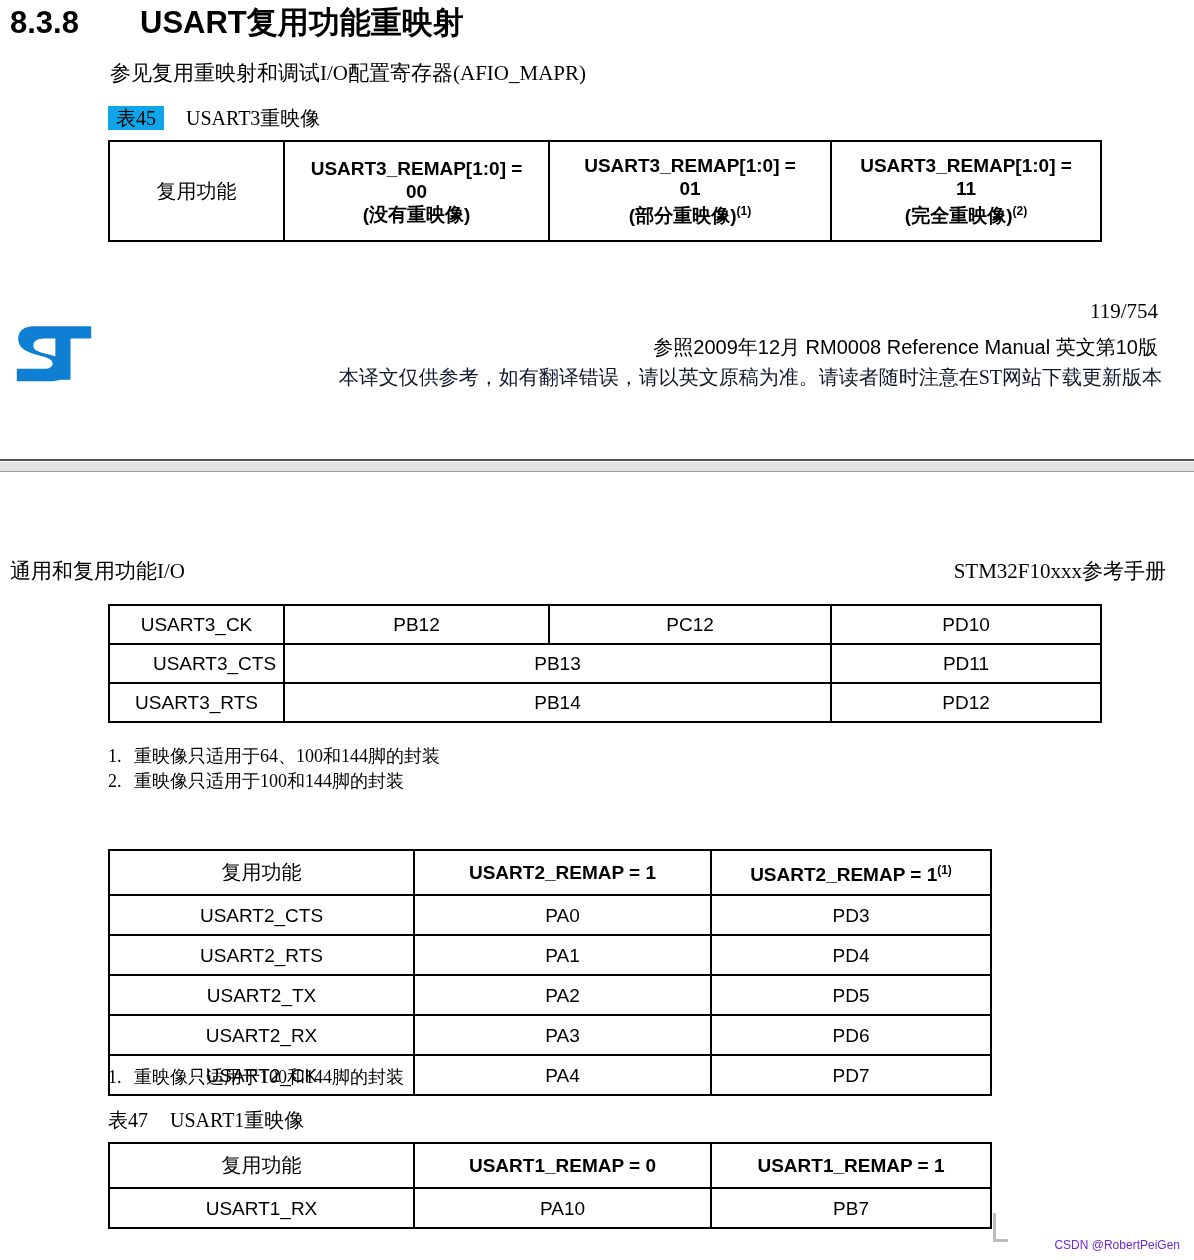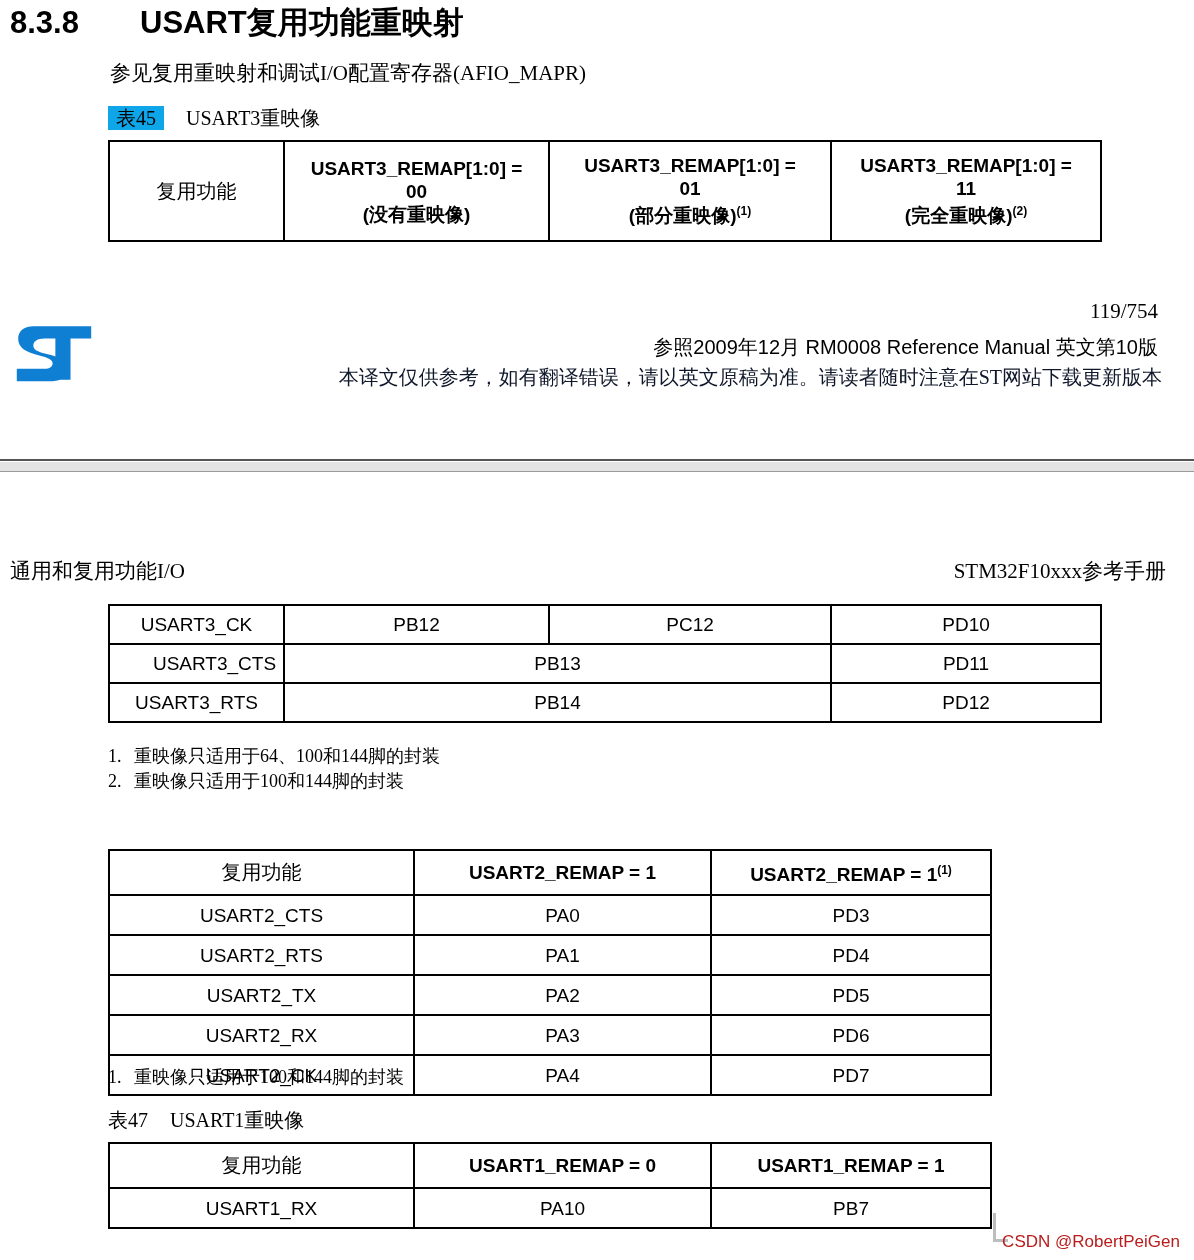--- a/index.html
+++ b/index.html
@@ -192,22 +192,22 @@
     line-height: 26px;
     white-space: nowrap;
     font-family: "Liberation Serif", "DejaVu Serif", serif;
   }
 
   
   .watermark {
     position: absolute;
     right: 14px;
     bottom: 8px;
-    font-size: 17px;
-    color: #b91c1c;
+    font-size: 12px;
+    color: #6d28d9;
     white-space: nowrap;
     font-family: "Liberation Sans", "DejaVu Sans", sans-serif;
     margin-left: 8px;
   }
   .wm-corner {
     position: absolute;
     right: 186px;
     bottom: 18px;
     width: 12px;
     height: 26px;

